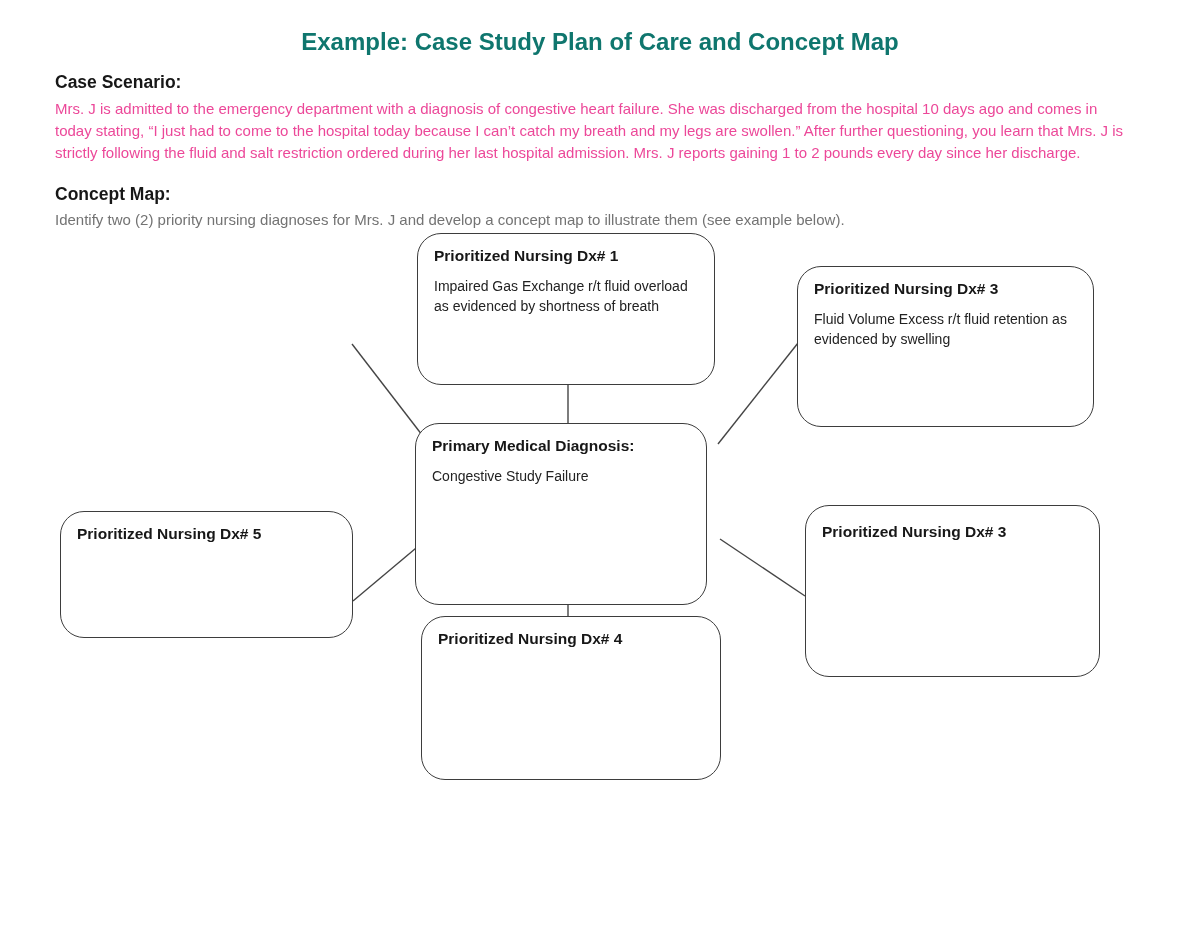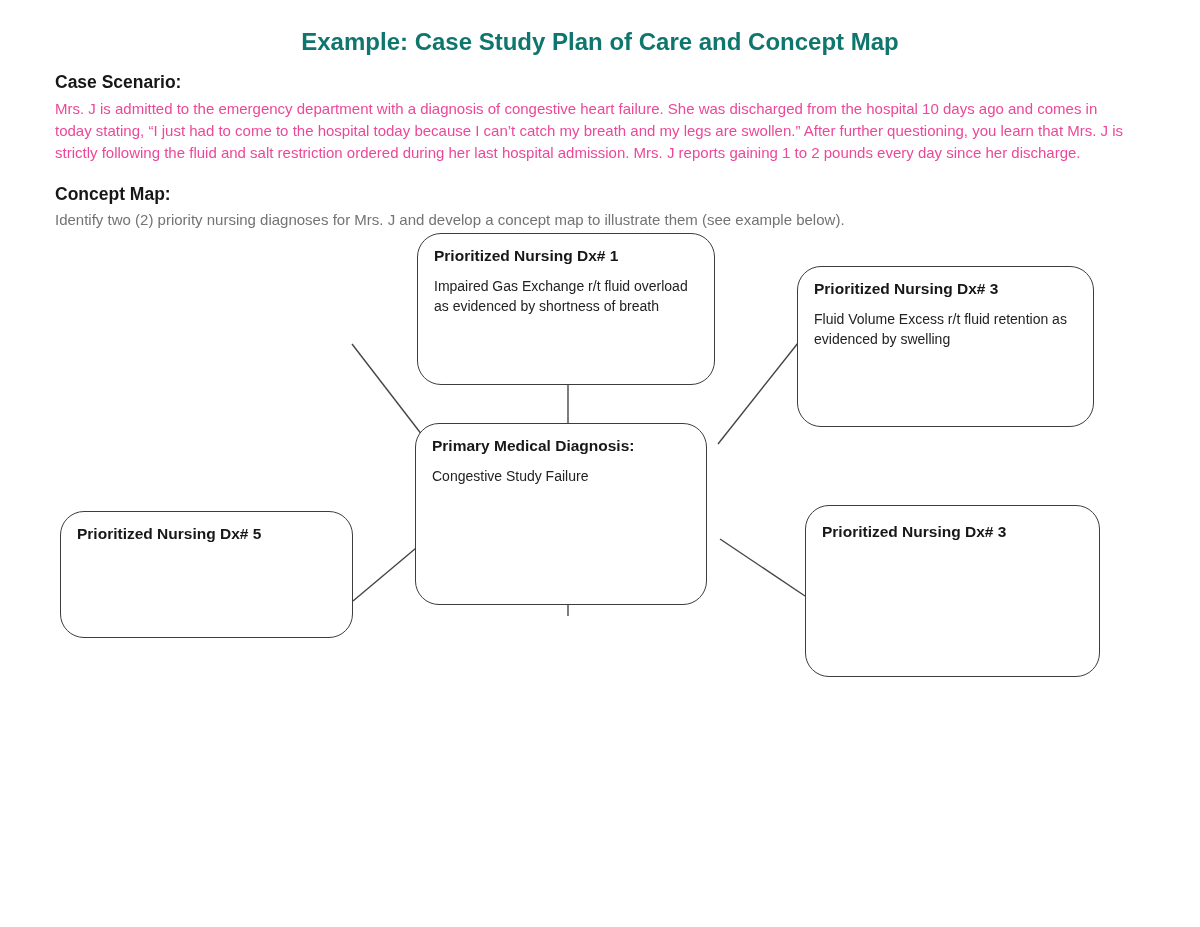--- a/index.html
+++ b/index.html
@@ -145,15 +145,19 @@
     <div class="node node-dx5">
       <div class="node-title">Prioritized Nursing Dx# 5</div>
       <div class="node-body"></div>
     </div>
 
     <div class="node node-dx3">
       <div class="node-title">Prioritized Nursing Dx# 3</div>
       <div class="node-body"></div>
     </div>
 
+    <div class="node node-dx4">
+      <div class="node-title">Prioritized Nursing Dx# 4</div>
+      <div class="node-body"></div>
+    </div>
 
   </div>
 </div>
 
 </body></html>

